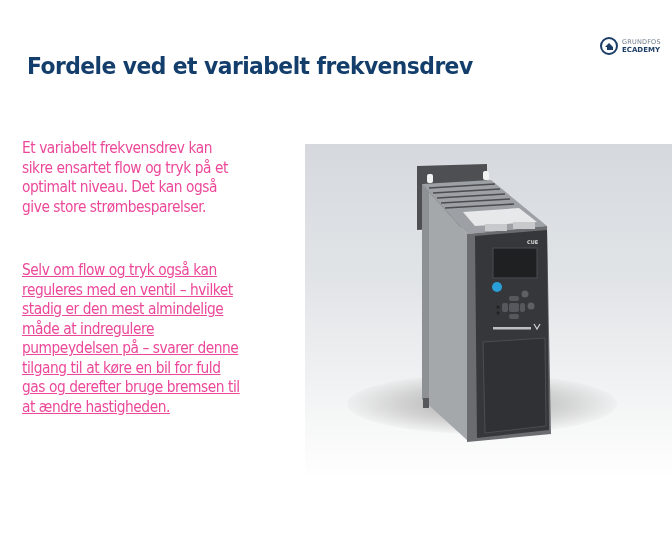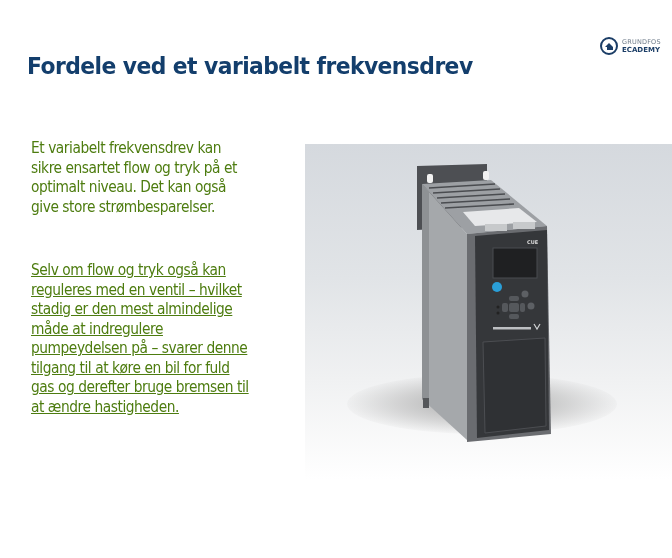--- a/index.html
+++ b/index.html
@@ -17,22 +17,22 @@
     .logo-circle {
       position: absolute; left: 0; top: 1px; width: 18px; height: 18px; border-radius: 50%;
       border: 2px solid #1b3d66; box-sizing: border-box;
     }
     .logo-cap { position: absolute; left: 3px; top: 4px; width: 0; height: 0;
       border-left: 4.5px solid transparent; border-right: 4.5px solid transparent; border-bottom: 4px solid #1b3d66; }
     .logo-cap2 { position: absolute; left: 5px; top: 8px; width: 6px; height: 3px; background: #1b3d66; }
     .logo-top { position: absolute; left: 22px; top: 2px; font-size: 6.5px; color: #6f7c8a; letter-spacing: 0.2px; font-family: "DejaVu Sans", sans-serif; text-align: center; }
     .logo-bottom { position: absolute; left: 22px; top: 10px; font-size: 7px; font-weight: bold; color: #1b3d66; font-family: "DejaVu Sans", sans-serif; }
     .text-block {
-      position: absolute; left: 31px; width: 280px;
-      font-family: "DejaVu Sans", sans-serif; font-size: 15px; line-height: 19.5px; color: #4d7c0f;
+      position: absolute; left: 22px; width: 280px;
+      font-family: "DejaVu Sans", sans-serif; font-size: 15px; line-height: 19.5px; color: #ec4899;
       letter-spacing: -0.5px;
     }
     .p1 { top: 139px; }
     .p2 { top: 261px; text-decoration: underline; }
     .text-block .line { display: block; white-space: nowrap; transform: scaleX(0.92); transform-origin: left top; }
     .photo {
       position: absolute; left: 305px; top: 144px; width: 367px; height: 336px;
       background: linear-gradient(to bottom, #d5d9de 0%, #e1e4e7 40%, #f0f1f2 70%, #ffffff 100%);
     }
     .shadow {

